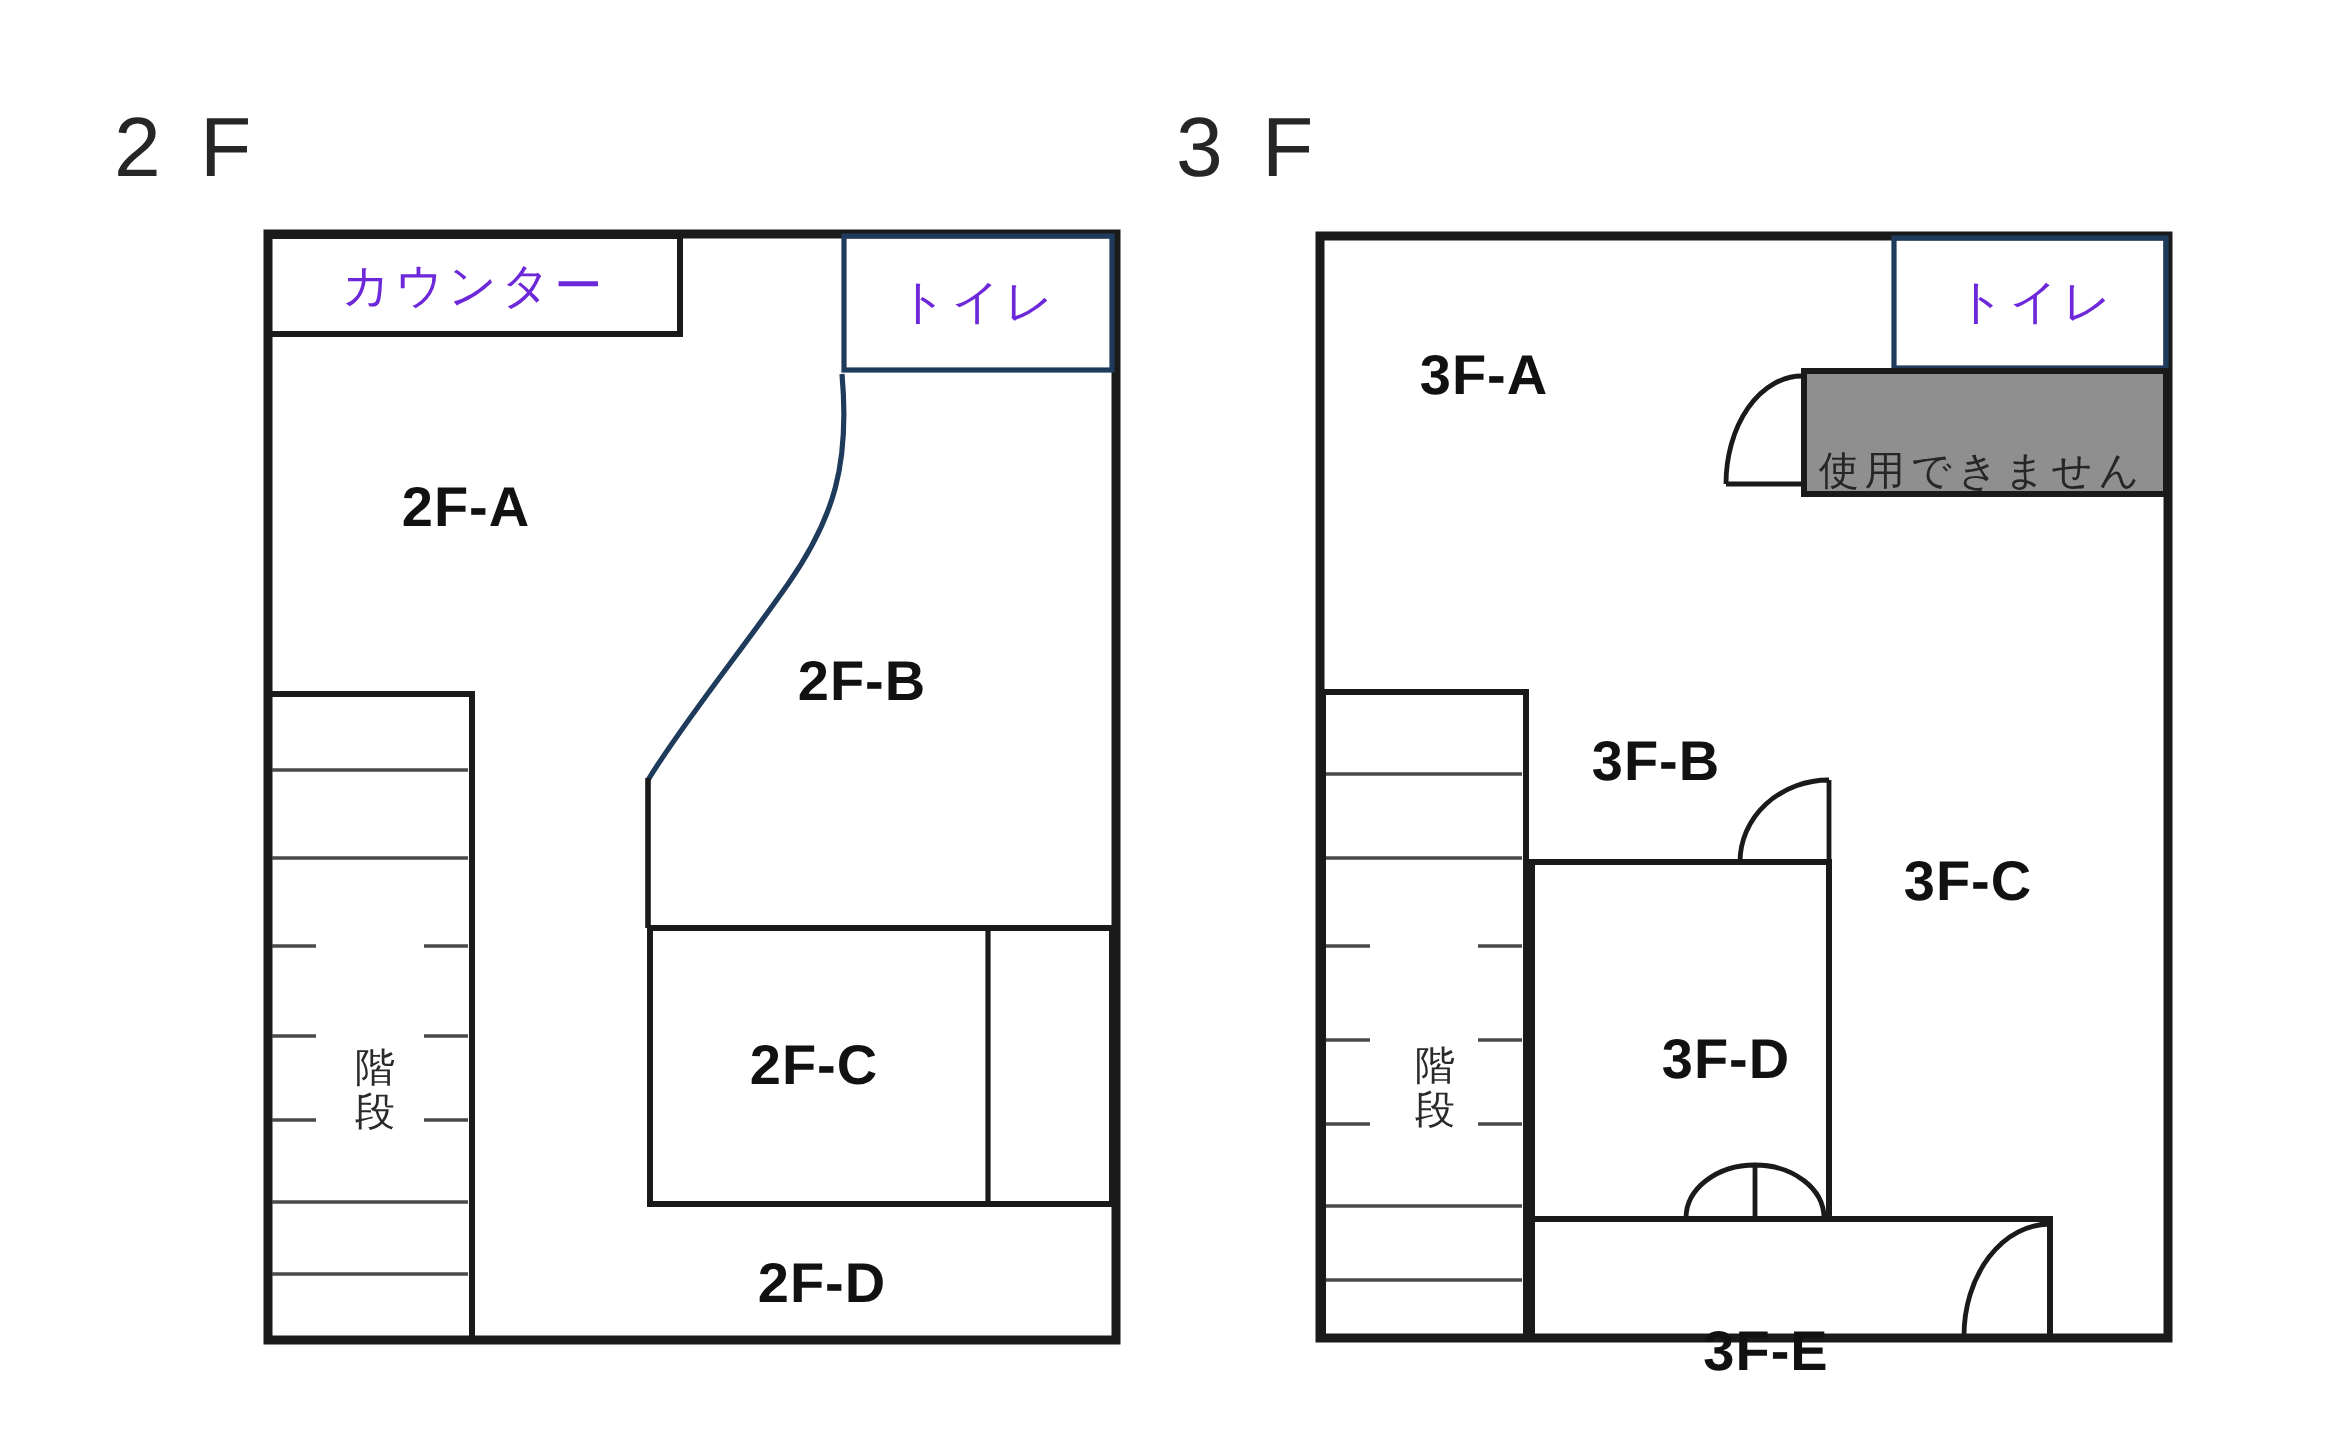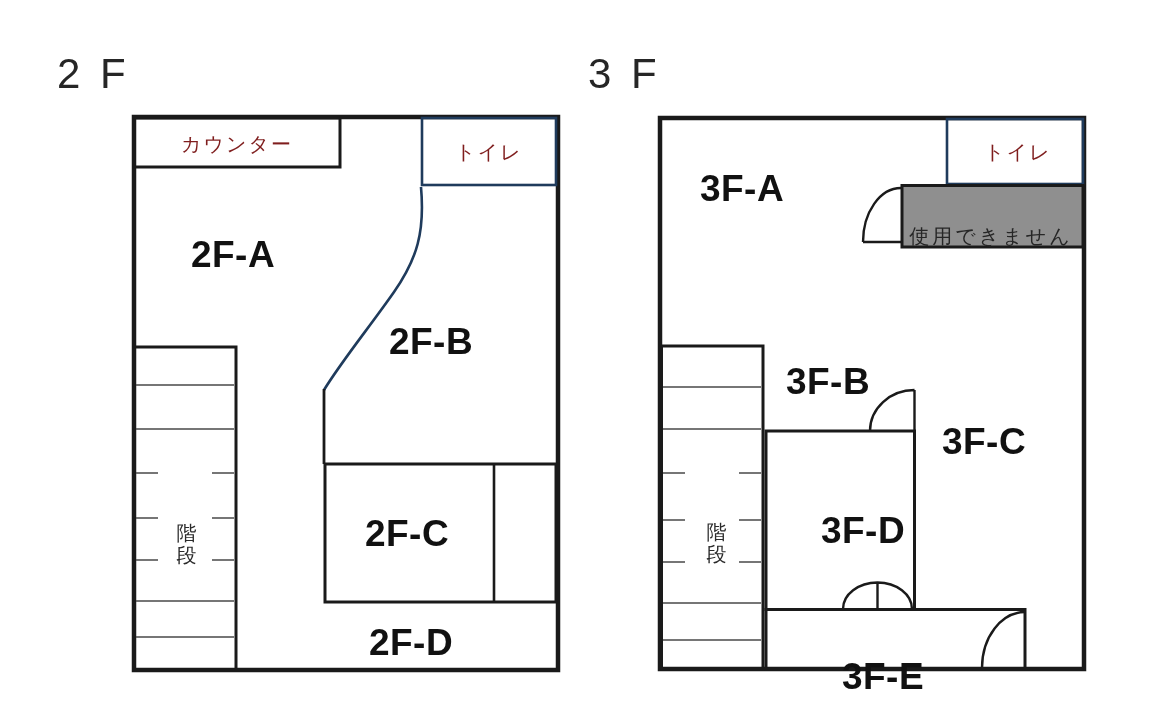--- a/index.html
+++ b/index.html
@@ -19,29 +19,29 @@
     user-select:none;
   }
   .ctr{transform:translate(-50%,-50%);}
   .ttl{
     font-size:42px;
     font-weight:400;
     letter-spacing:4px;
     color:#262626;
   }
   .room{
-    font-size:37px;
+    font-size:28px;
     font-weight:600;
     color:#111111;
     letter-spacing:0.5px;
   }
   .jp{
-    font-size:20px;
+    font-size:24px;
     font-weight:400;
-    color:#7f1d1d;
+    color:#6d28d9;
     letter-spacing:2px;
   }
   .jp-v{
     font-size:20px;
     font-weight:400;
     color:#2a2a2a;
     writing-mode:vertical-rl;
     text-orientation:upright;
     letter-spacing:22px;
   }

